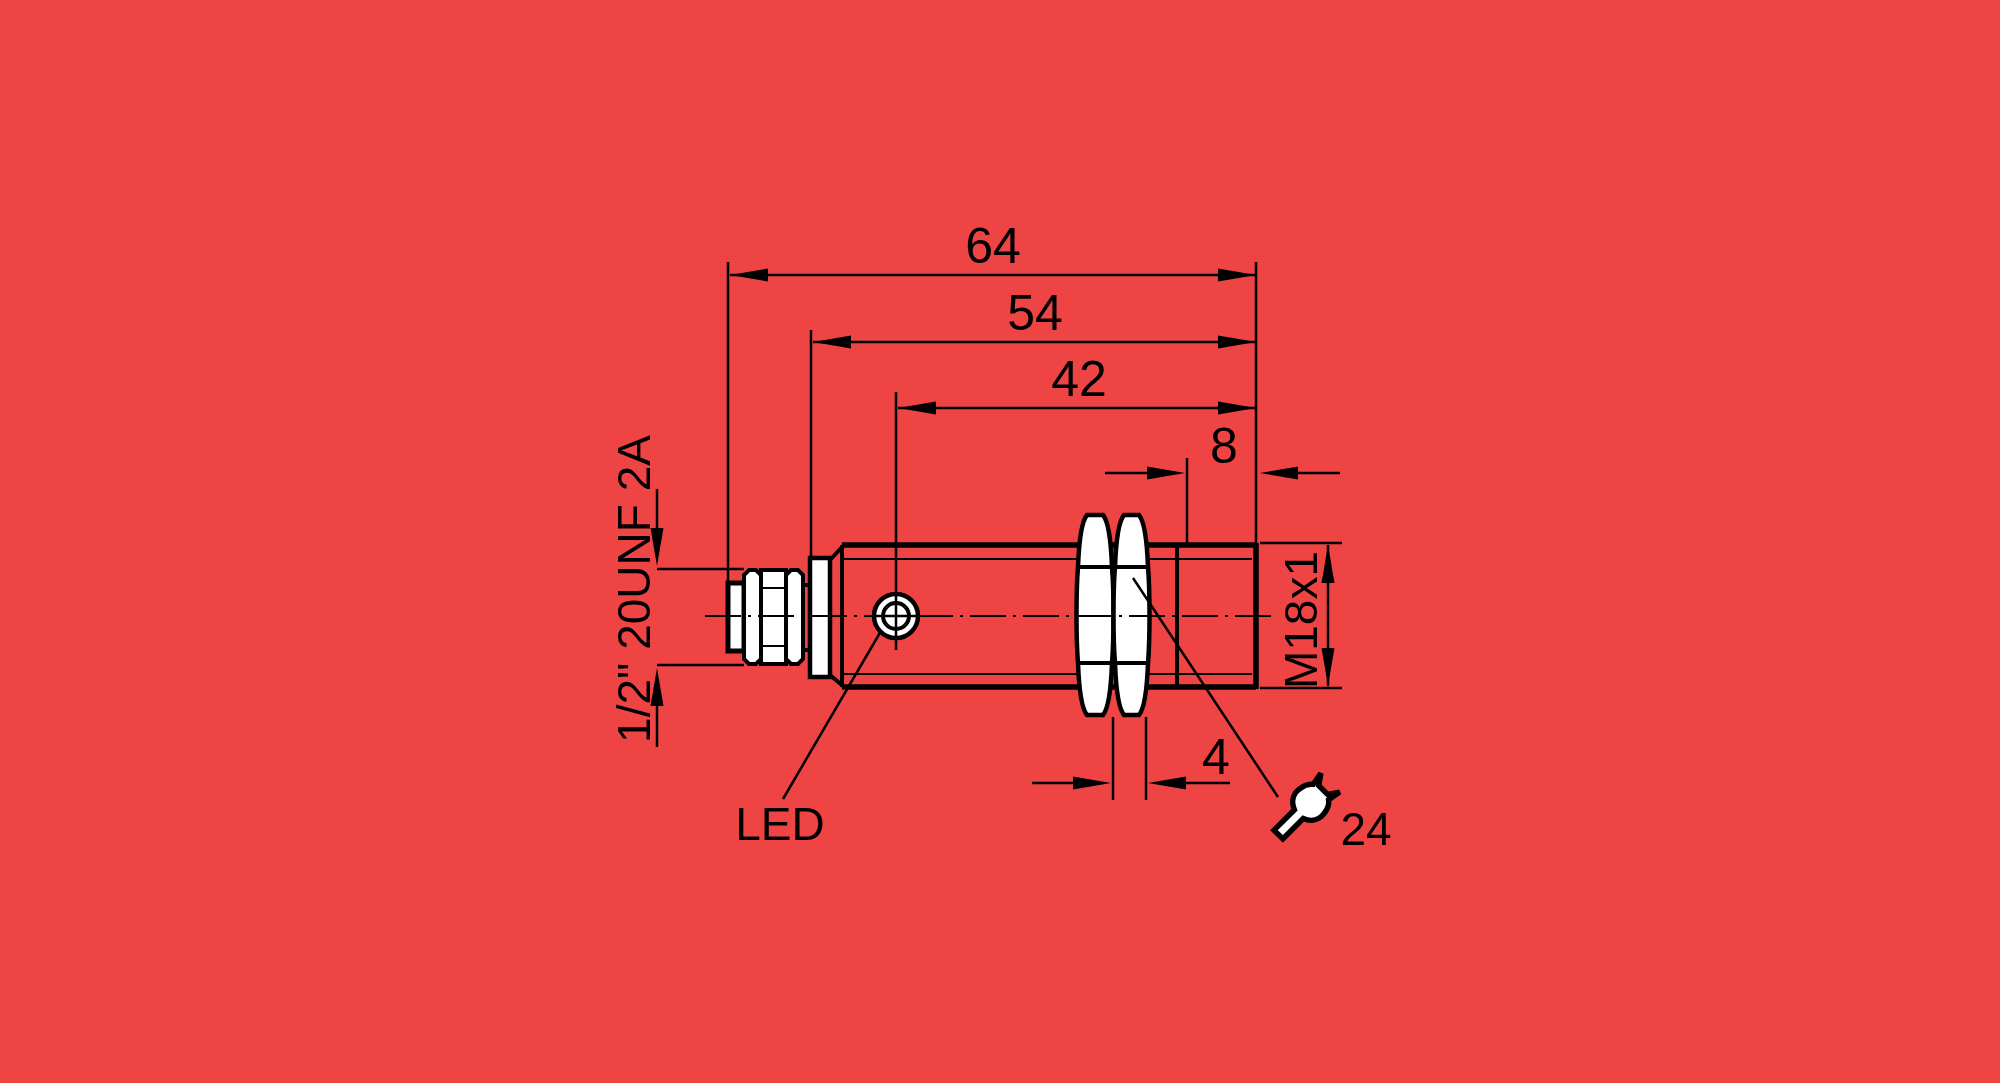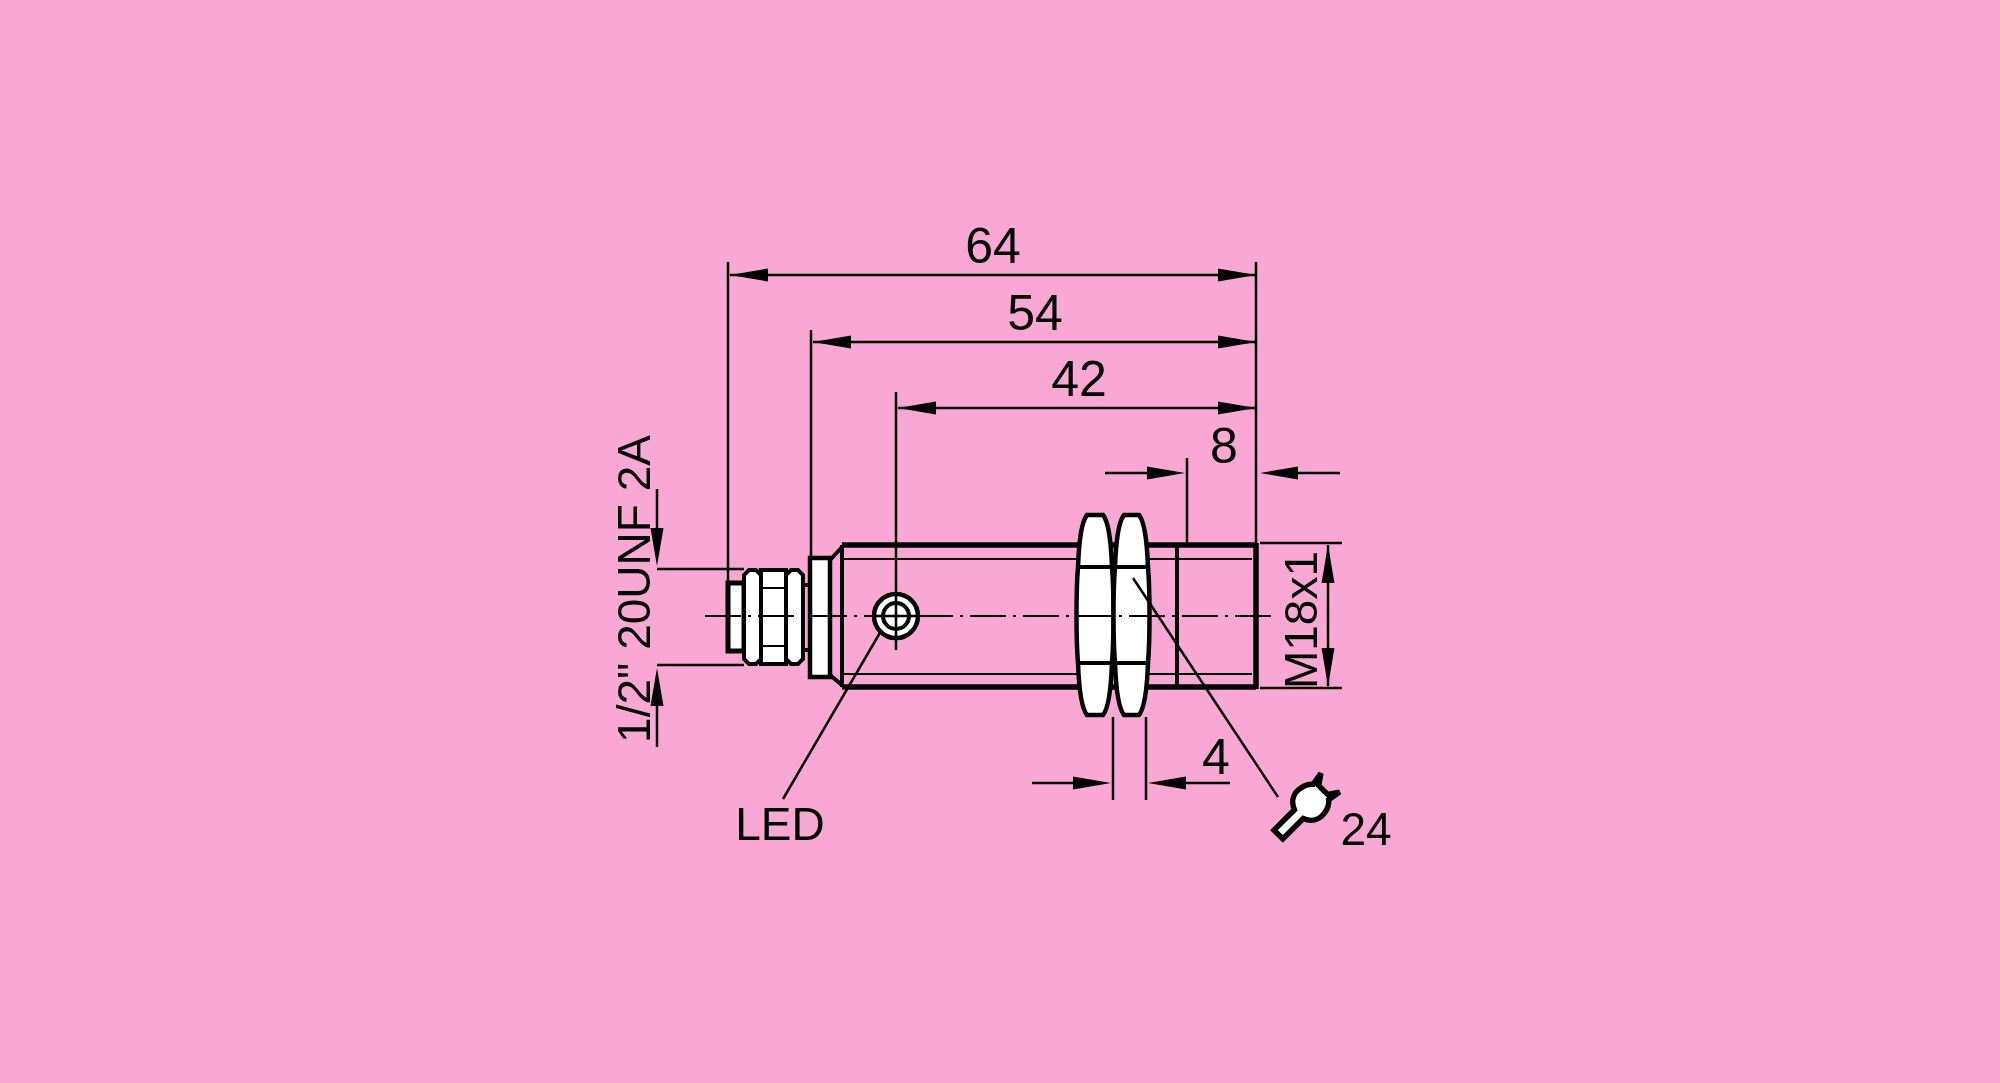--- a/index.html
+++ b/index.html
@@ -8,21 +8,21 @@
     background: #ffffff;
     width: 2000px;
     height: 1083px;
     overflow: hidden;
     font-family: "Liberation Sans", sans-serif;
   }
   #stage {
     position: relative;
     width: 2000px;
     height: 1083px;
-    background: #f9a8d4;
+    background: #ef4444;
   }
   svg { display: block; }
   text {
     font-family: "Liberation Sans", sans-serif;
     fill: #000000;
   }
   .dim-text  { font-size: 50px; }
   .lbl-text  { font-size: 46px; }
 </style>
 </head>

